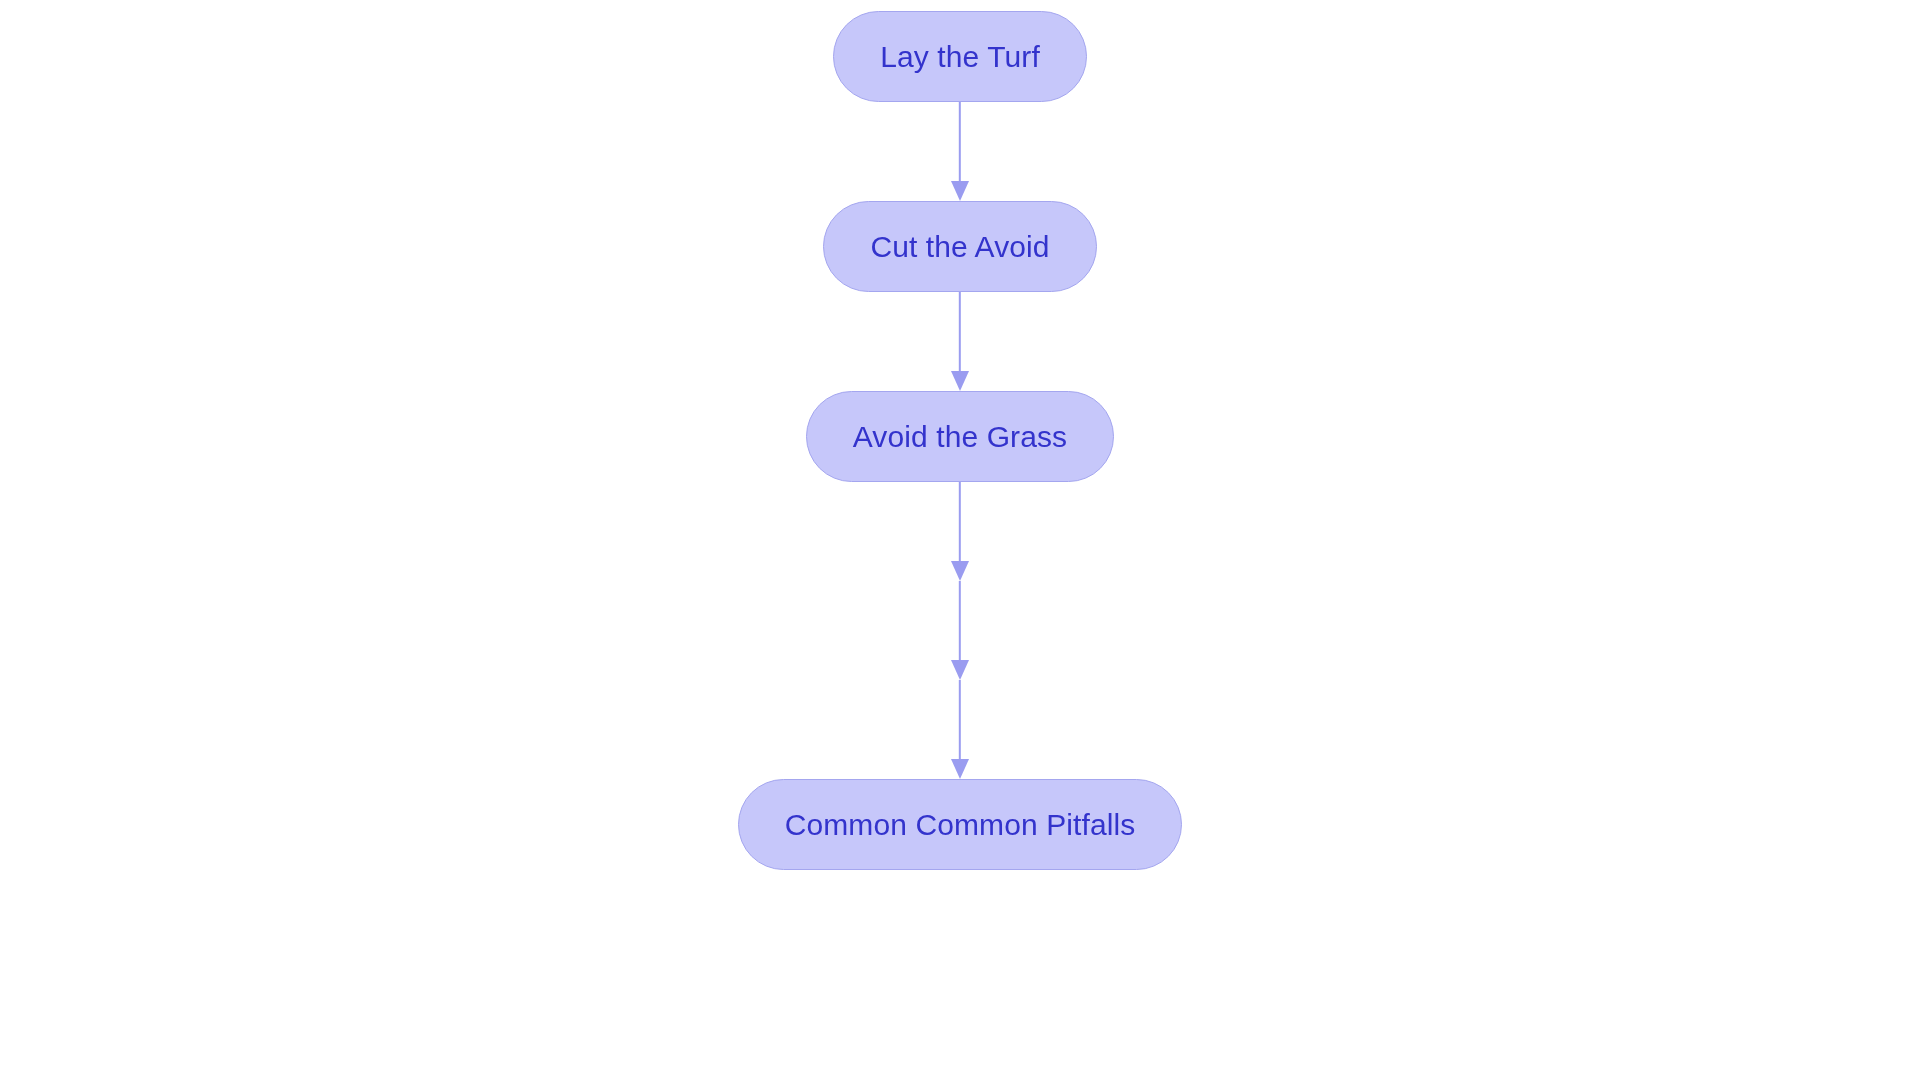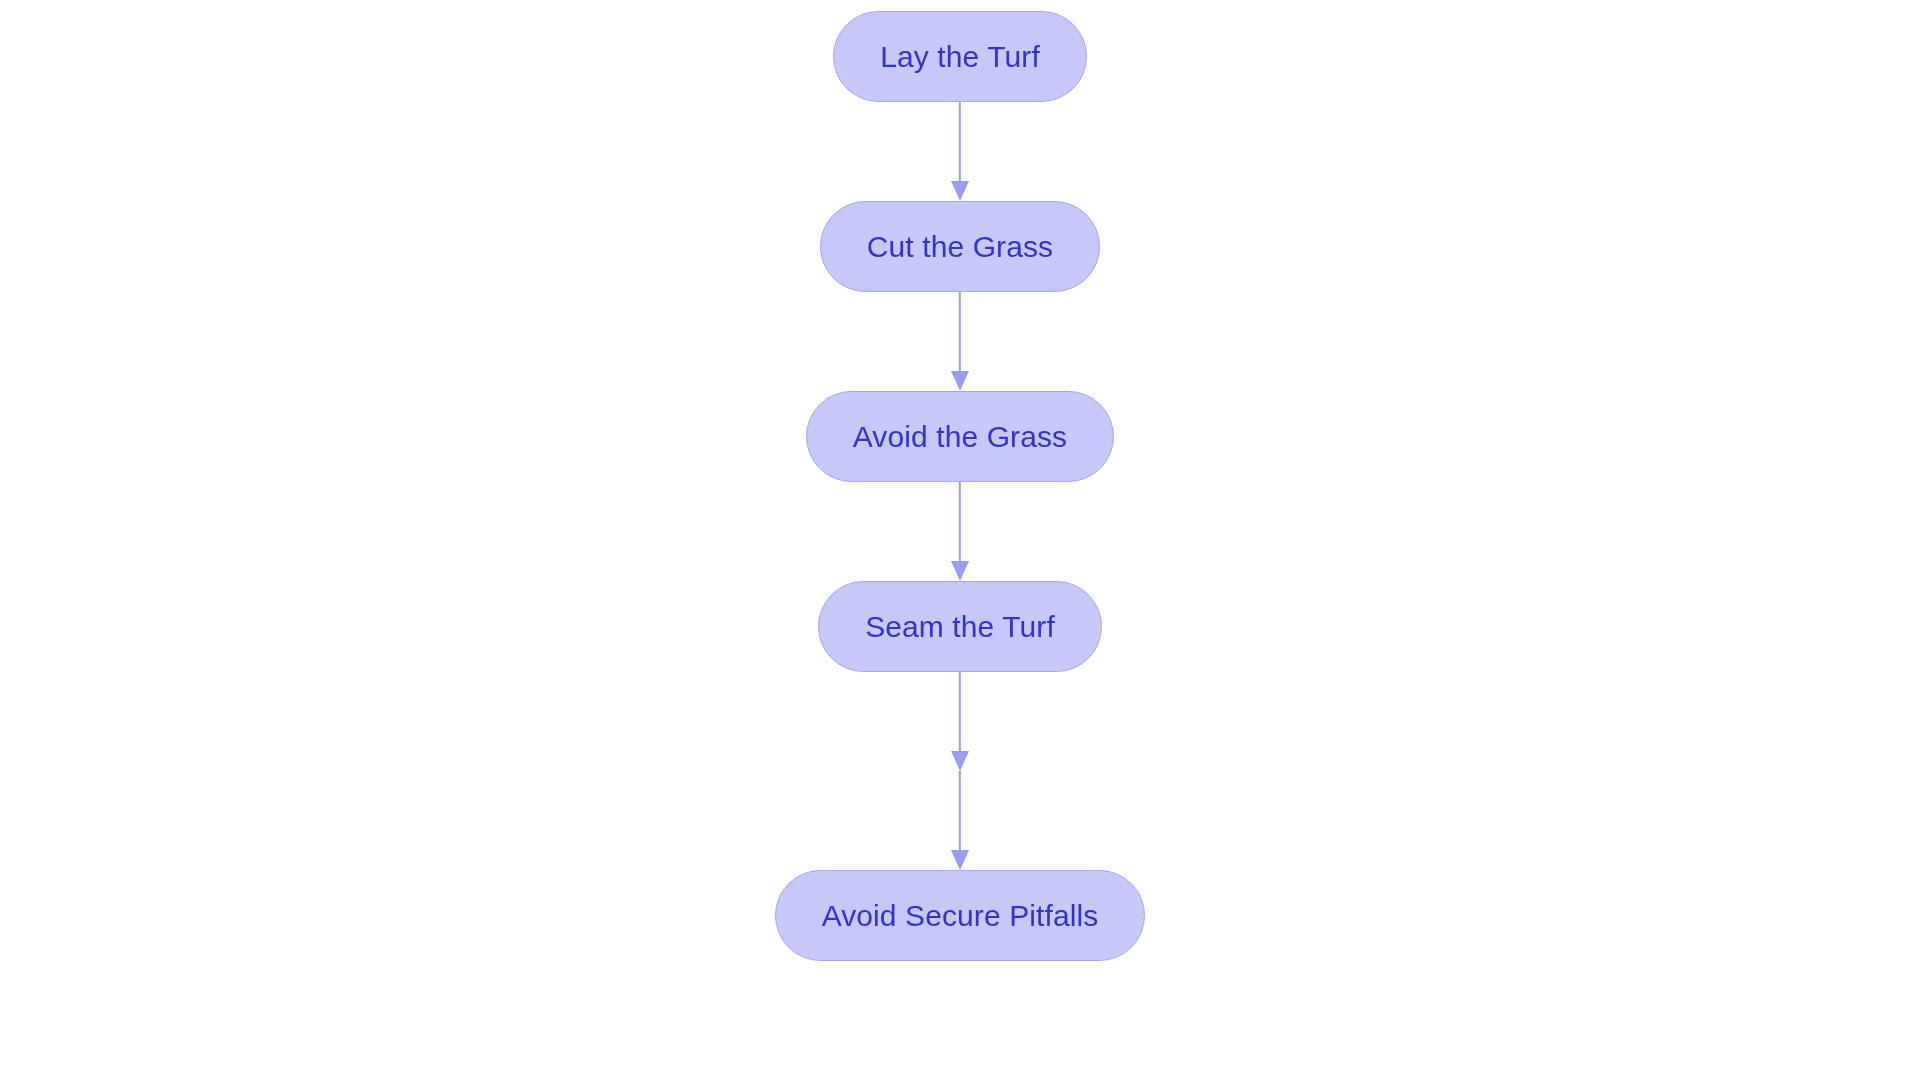--- a/index.html
+++ b/index.html
@@ -102,50 +102,47 @@
     <div class="node">
       <span class="node-label">Lay the Turf</span>
     </div>
 
     <div class="connector">
       <div class="conn-line"></div>
       <div class="conn-head"></div>
     </div>
 
     <div class="node">
-      <span class="node-label">Cut the Grass</span>
+      <span class="node-label">Cut the Avoid</span>
     </div>
 
     <div class="connector">
       <div class="conn-line"></div>
       <div class="conn-head"></div>
     </div>
 
     <div class="node">
       <span class="node-label">Avoid the Grass</span>
     </div>
 
     <div class="connector">
       <div class="conn-line"></div>
       <div class="conn-head"></div>
     </div>
 
-    <div class="node">
-      <span class="node-label">Seam the Turf</span>
-    </div>
 
     <div class="connector">
       <div class="conn-line"></div>
       <div class="conn-head"></div>
     </div>
 
 
     <div class="connector">
       <div class="conn-line"></div>
       <div class="conn-head"></div>
     </div>
 
     <div class="node">
-      <span class="node-label">Avoid Secure Pitfalls</span>
+      <span class="node-label">Common Common Pitfalls</span>
     </div>
 
   </div>
 </div>
 
 </body></html>

